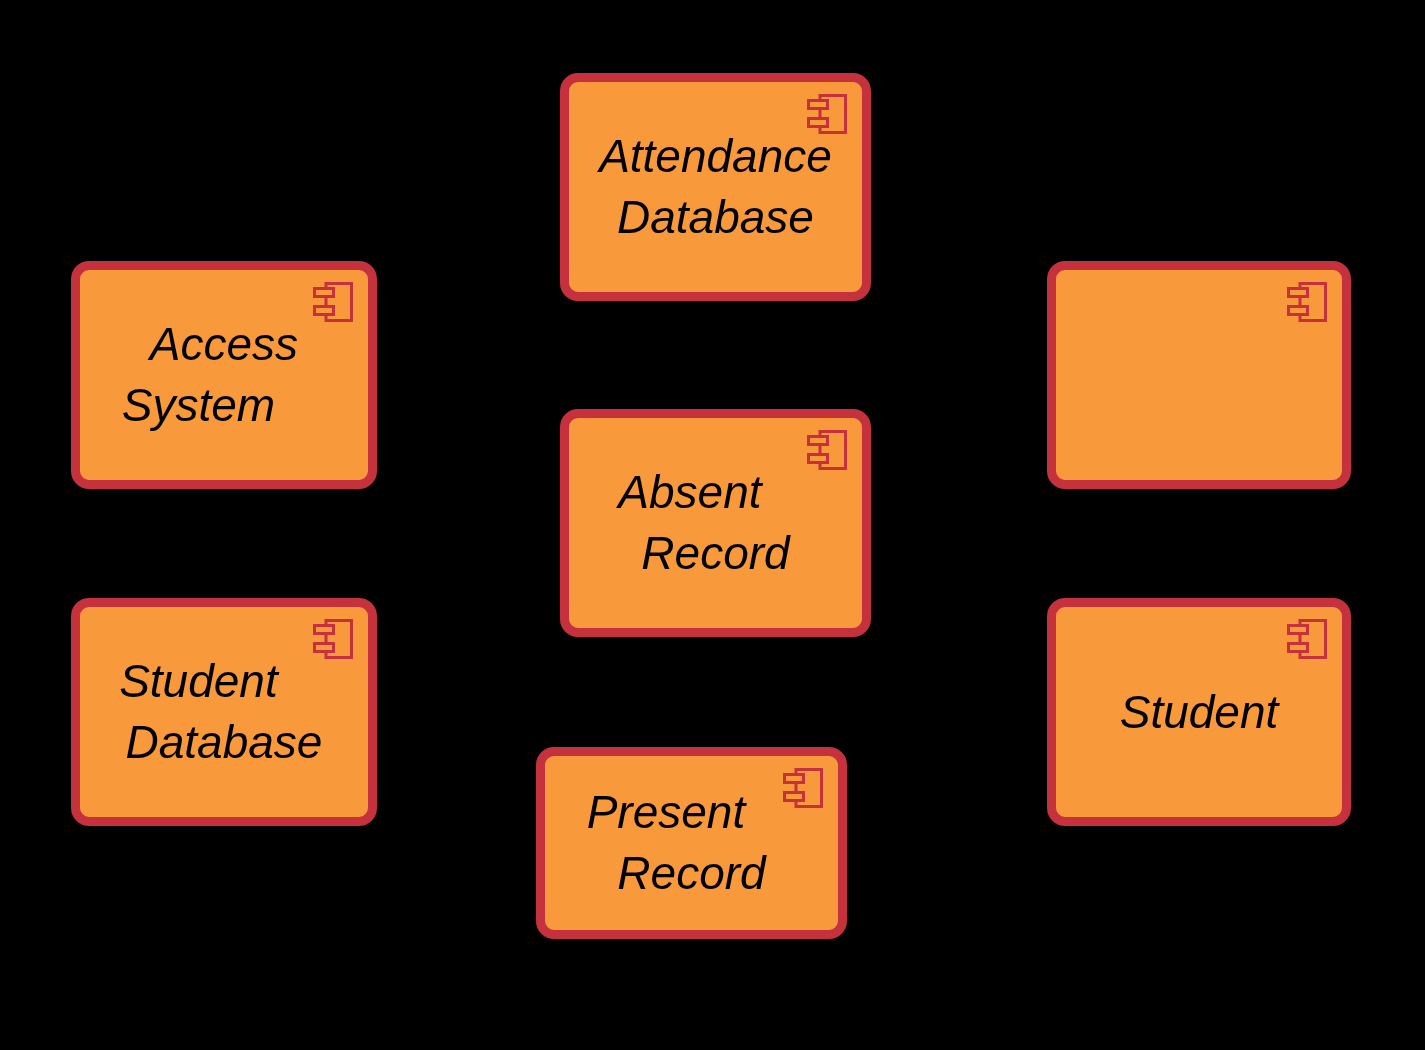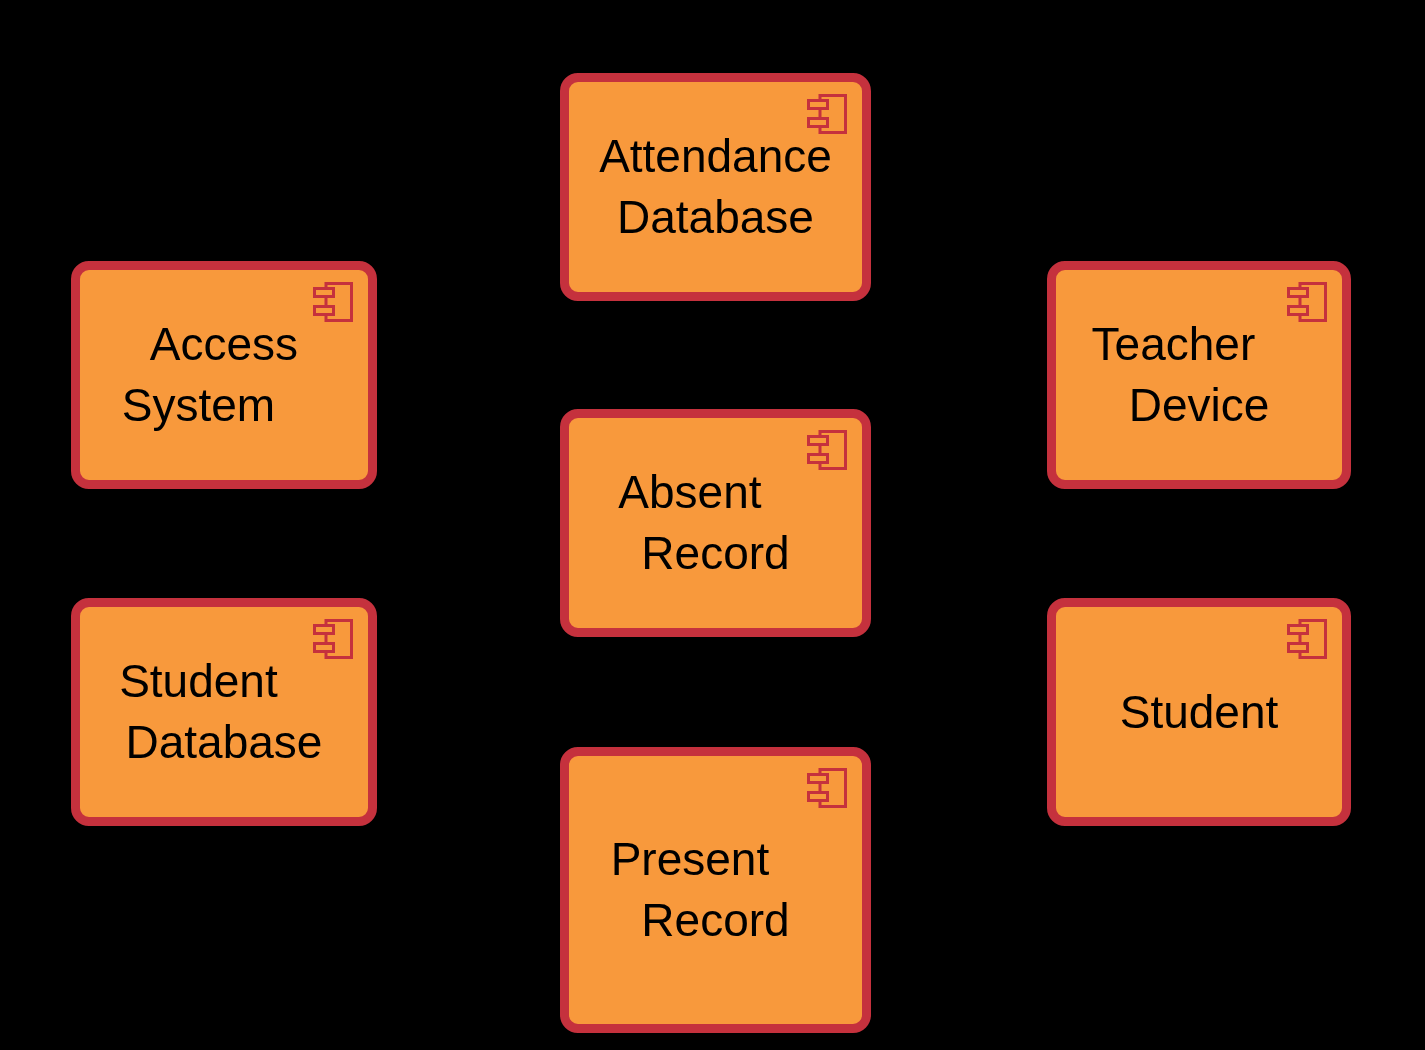--- a/index.html
+++ b/index.html
@@ -30,20 +30,21 @@
   .component-label {
     width: 100%;
     color: var(--text, #000000);
     font-size: 46px;
     line-height: 61px;
     text-align: center;
   }
   .label-line {
     display: block;
     white-space: pre; 
+    font-style: italic;
   }
   .cicon {
     position: absolute;
     top: 12px;
     right: 15px;
     width: 40px;
     height: 40px;
   }
   .icon-body {
     fill: none;
@@ -82,24 +83,20 @@
         <span class="label-line">Access</span>
         <span class="label-line">System    </span>
       </div>
     </div>
     <div class="component" style="left: 1047px; top: 261px; width: 304px; height: 228px;">
       <svg class="cicon" viewBox="0 0 40 40" aria-hidden="true">
         <rect class="icon-body" x="13" y="1.5" width="25.5" height="37"></rect>
         <rect class="icon-tab" x="1.5" y="6.5" width="19" height="8"></rect>
         <rect class="icon-tab" x="1.5" y="24.5" width="19" height="8"></rect>
       </svg>
-      <div class="component-label">
-        <span class="label-line">Teacher    </span>
-        <span class="label-line">Device</span>
-      </div>
     </div>
     <div class="component" style="left: 560px; top: 409px; width: 311px; height: 228px;">
       <svg class="cicon" viewBox="0 0 40 40" aria-hidden="true">
         <rect class="icon-body" x="13" y="1.5" width="25.5" height="37"></rect>
         <rect class="icon-tab" x="1.5" y="6.5" width="19" height="8"></rect>
         <rect class="icon-tab" x="1.5" y="24.5" width="19" height="8"></rect>
       </svg>
       <div class="component-label">
         <span class="label-line">Absent    </span>
         <span class="label-line">Record</span>
@@ -119,21 +116,21 @@
     <div class="component" style="left: 1047px; top: 598px; width: 304px; height: 228px;">
       <svg class="cicon" viewBox="0 0 40 40" aria-hidden="true">
         <rect class="icon-body" x="13" y="1.5" width="25.5" height="37"></rect>
         <rect class="icon-tab" x="1.5" y="6.5" width="19" height="8"></rect>
         <rect class="icon-tab" x="1.5" y="24.5" width="19" height="8"></rect>
       </svg>
       <div class="component-label">
         <span class="label-line">Student</span>
       </div>
     </div>
-    <div class="component" style="left: 560px; top: 747px; width: 311px; height: 286px;">
+    <div class="component" style="left: 536px; top: 747px; width: 311px; height: 192px;">
       <svg class="cicon" viewBox="0 0 40 40" aria-hidden="true">
         <rect class="icon-body" x="13" y="1.5" width="25.5" height="37"></rect>
         <rect class="icon-tab" x="1.5" y="6.5" width="19" height="8"></rect>
         <rect class="icon-tab" x="1.5" y="24.5" width="19" height="8"></rect>
       </svg>
       <div class="component-label">
         <span class="label-line">Present    </span>
         <span class="label-line">Record</span>
       </div>
     </div>

